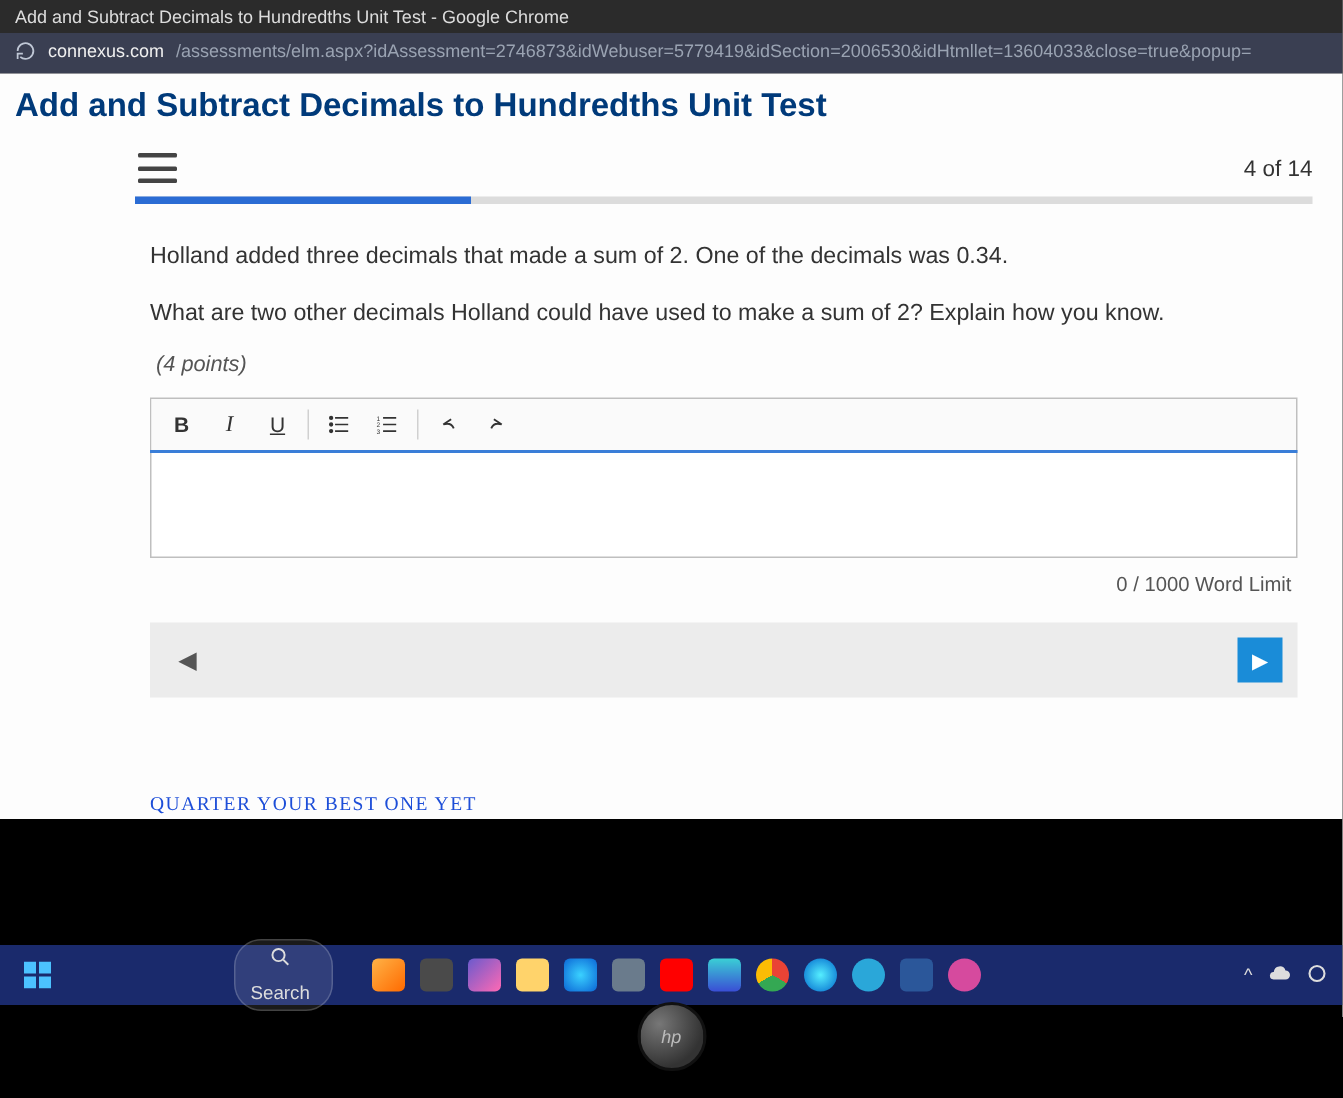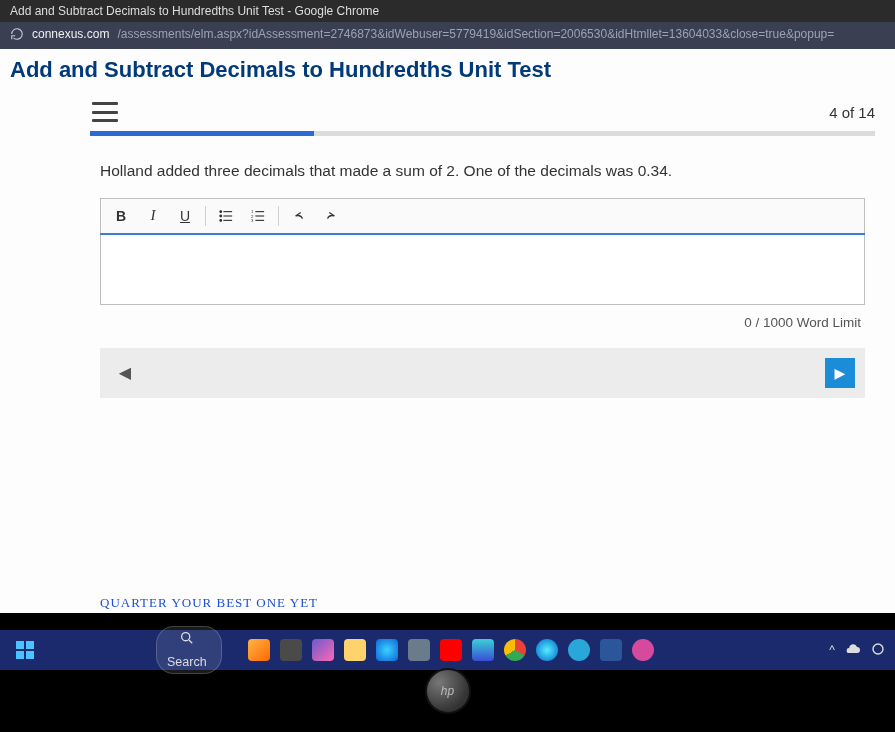--- a/index.html
+++ b/index.html
@@ -28,21 +28,21 @@
     background: #3a3f52;
     display: flex;
     align-items: flex-end;
     gap: 8px;
   }
   .url-domain { color: #f0f0f0; }
   .url-path { color: #9aa3b2; }
   .refresh-icon { width:14px; height:14px; display:inline-flex; }
   .page-area {
     background: #fdfdfd;
-    height: 564px;
+    height: 497px;
     position: relative;
   }
   .page-title {
     font-size: 22px;
     font-weight: bold;
     color: #003a7a;
     padding: 8px 10px 10px 10px;
   }
   .content-frame {
     padding: 0 20px 0 90px;
@@ -244,22 +244,24 @@
       </div>
       <div class="counter">4 of 14</div>
     </div>
 
     <div class="progress-track">
       <div class="progress-fill"></div>
     </div>
 
     <div class="question-text">
       <p>Holland added three decimals that made a sum of 2. One of the decimals was 0.34.</p>
-    </div>
-
+      <p>What are two other decimals Holland could have used to make a sum of 2? Explain how you know.</p>
+    </div>
+
+    <div class="points">(4 points)</div>
 
     <div class="editor-box">
       <div class="toolbar">
         <div class="tbtn bold">B</div>
         <div class="tbtn italic">I</div>
         <div class="tbtn under">U</div>
         <div class="sep"></div>
         <div class="tbtn list-icon">
           <svg viewBox="0 0 16 16" stroke="#333" stroke-width="1.3">
               <circle cx="2" cy="3" r="1" fill="#333"></circle>

